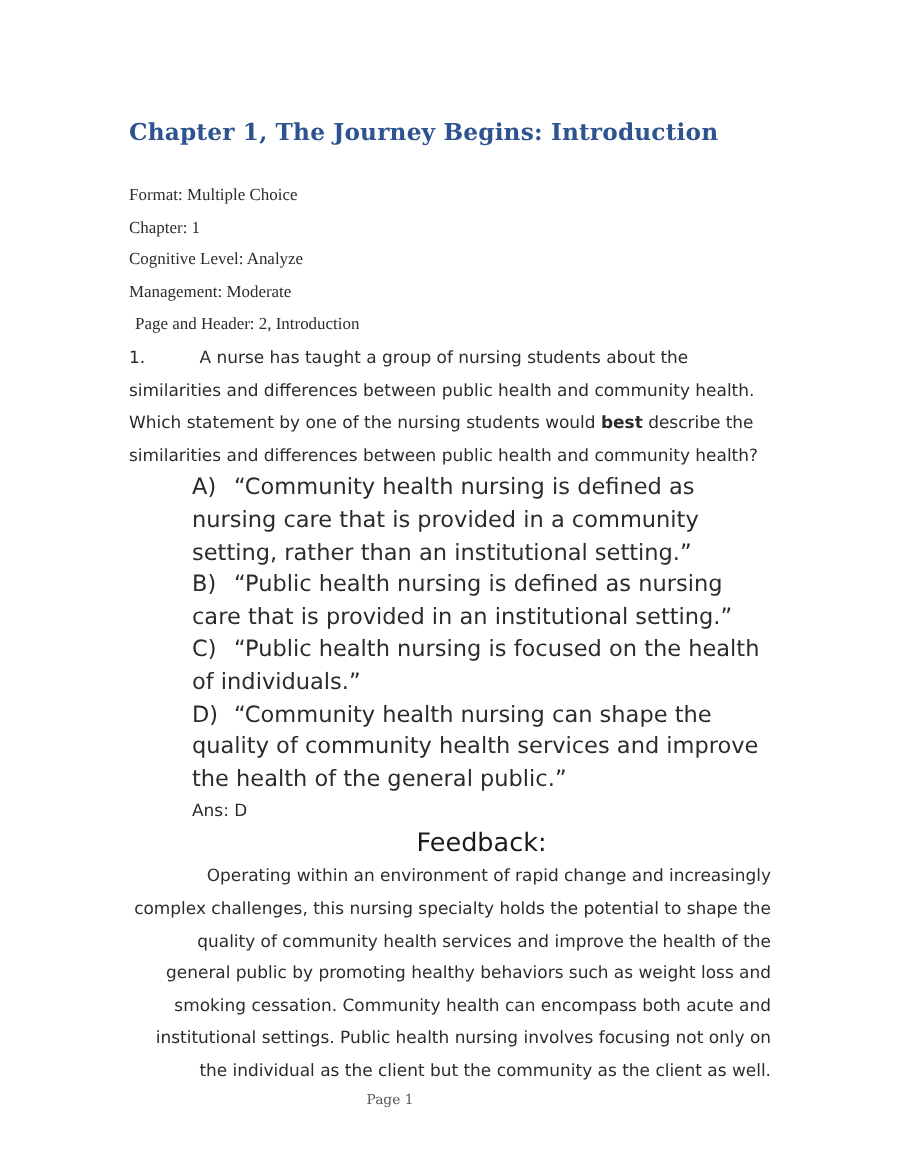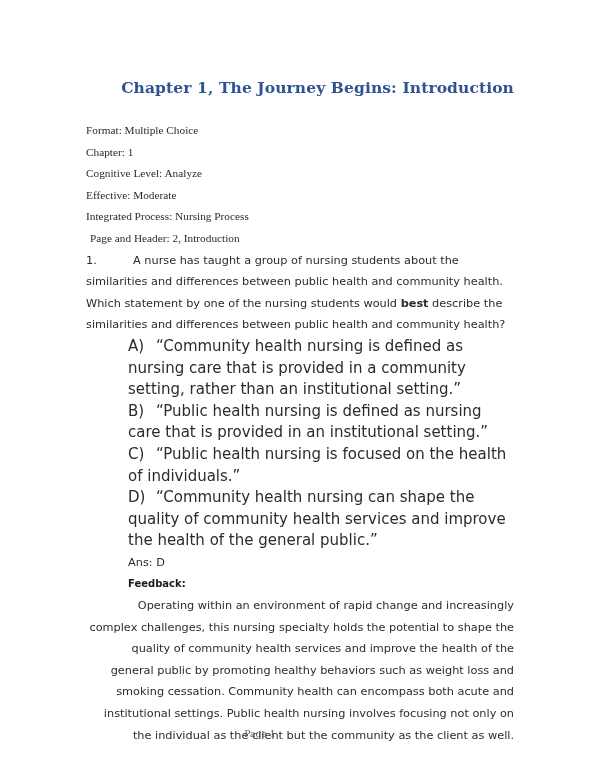--- a/index.html
+++ b/index.html
@@ -33,21 +33,20 @@
 
   .doc-heading {
     font-family: "DejaVu Serif", "Liberation Serif", serif;
     font-weight: bold;
     font-size: 15.5px;
     line-height: 20px;
     color: #2e5390;
     letter-spacing: 0.1px;
     margin: 0 0 22px 0;
     white-space: nowrap;
-    text-align: right;
   }
 
   .meta-list {
     margin: 0 0 0 0;
     padding: 0;
     list-style: none;
     font-family: Liberation Serif, serif;
   }
   .meta-list li {
     font-size: 11.3px;
@@ -98,26 +97,27 @@
 
   .answer-line {
     font-size: 11.3px;
     line-height: 21.6px;
     color: #2b2b2b;
     padding-left: 42px;
     margin: 0;
   }
 
   .feedback-label {
-    font-size: 10px;
+    font-size: 17px;
     line-height: 21.6px;
-    font-weight: bold;
+    font-weight: normal;
     color: #1a1a1a;
     padding-left: 42px;
     margin: 0;
+    text-align: center;
   }
 
   .feedback-body {
     font-size: 11.3px;
     line-height: 21.6px;
     color: #2b2b2b;
     margin: 0;
     text-indent: 42px;
     text-align: right;
   }
@@ -138,22 +138,21 @@
 
 <div class="page">
   <div class="content">
 
     <h1 class="doc-heading">Chapter 1, The Journey Begins: Introduction</h1>
 
     <ul class="meta-list">
       <li>Format: Multiple Choice</li>
       <li>Chapter: 1</li>
       <li>Cognitive Level: Analyze</li>
-      <li>Effective: Moderate</li>
-      <li>Integrated Process: Nursing Process</li>
+      <li>Management: Moderate</li>
       <li class="indented">Page and Header: 2, Introduction</li>
     </ul>
 
     <div class="question-block">
 
       <p class="question-stem"><span class="q-num">1.</span><span>A nurse has taught a group of nursing students about the similarities and differences between public health and community health. Which statement by one of the nursing students would </span><b>best</b><span> describe the similarities and differences between public health and community health?</span></p>
 
       <ul class="options">
         <li class="option"><span class="opt-letter">A)</span><span>“Community health nursing is defined as nursing care that is provided in a community setting, rather than an institutional setting.”</span></li>
         <li class="option"><span class="opt-letter">B)</span><span>“Public health nursing is defined as nursing care that is provided in an institutional setting.”</span></li>

